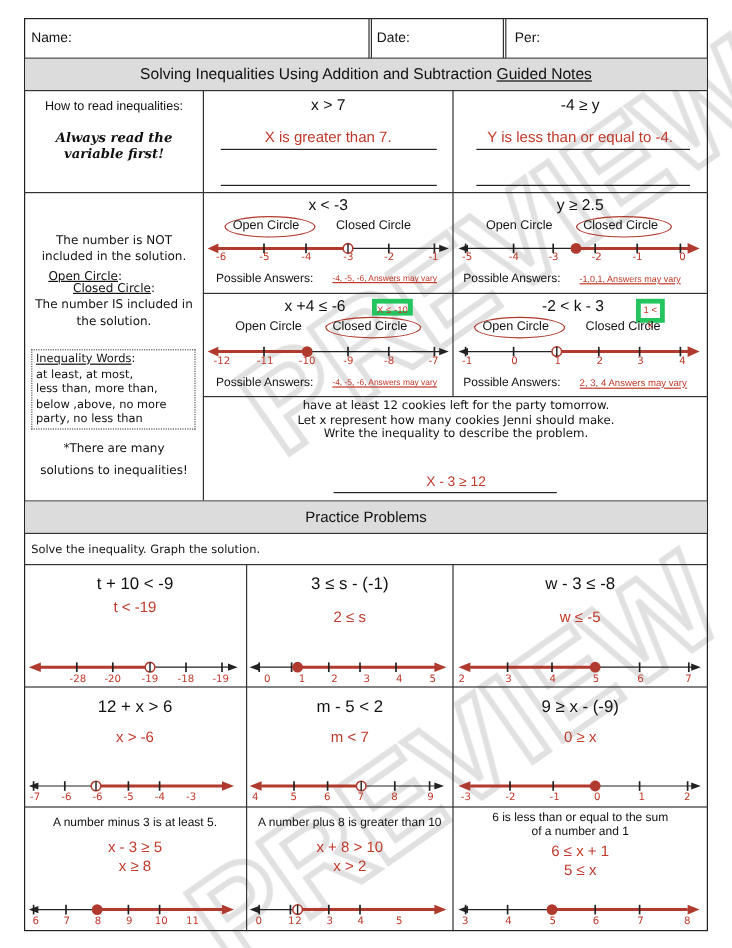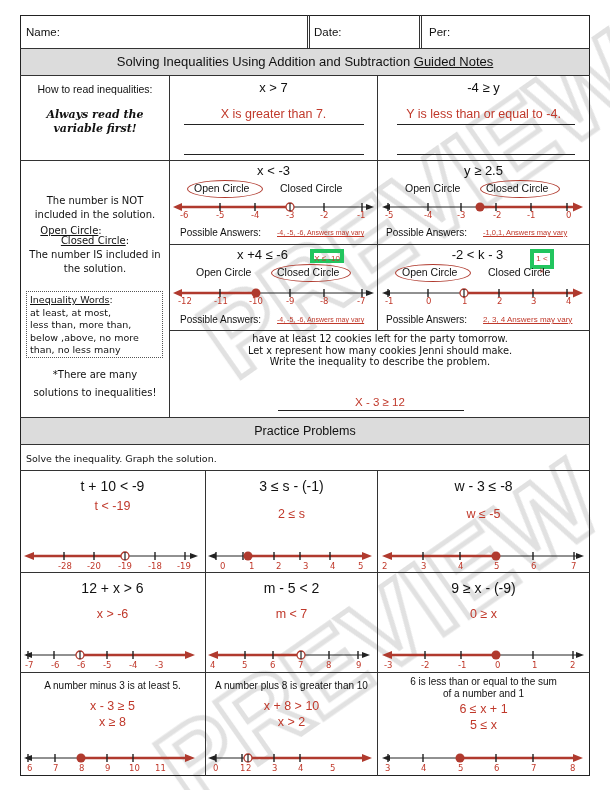--- a/index.html
+++ b/index.html
@@ -72,21 +72,21 @@
 <div class="t c" style="left:20px;top:209px;width:150px;font-size:10px;">included in the solution.</div>
 <div class="t c" style="left:20px;top:235px;width:150px;font-size:10px;"><u>Closed Circle</u><span>:</span></div>
 <div class="t c" style="left:20px;top:249px;width:150px;font-size:10px;">The number IS included in</div>
 <div class="t c" style="left:20px;top:263px;width:150px;font-size:10px;">the solution.</div>
 <div class="abs" style="left:26px;top:291px;width:137px;height:67px;border:1px dotted #555;">
   <div style="position:absolute;left:3px;top:2px;font-size:9.5px;line-height:12.5px;white-space:nowrap;">
     <div><u>Inequality Words</u><span>:</span></div>
     <div>at least, at most,</div>
     <div>less than, more than,</div>
     <div>below ,above, no more</div>
-    <div>than, no less many</div>
+    <div>party, no less than</div>
   </div>
 </div>
 <div class="t c" style="left:20px;top:369px;width:150px;font-size:10px;">*There are many</div>
 <div class="t c" style="left:20px;top:387px;width:150px;font-size:10px;">solutions to inequalities!</div>
 
 <div class="t eq c" style="left:170px;top:163px;width:207px;">x &lt; -3</div>
 <div class="oval" style="left:187px;top:180px;width:76px;height:18px;"></div>
 <div class="t sans" style="left:194px;top:182px;font-size:10.5px;">Open Circle</div>
 <div class="t sans" style="left:280px;top:182px;font-size:10.5px;">Closed Circle</div>
 <svg style="left:170px;top:200px;" width="207" height="24">

